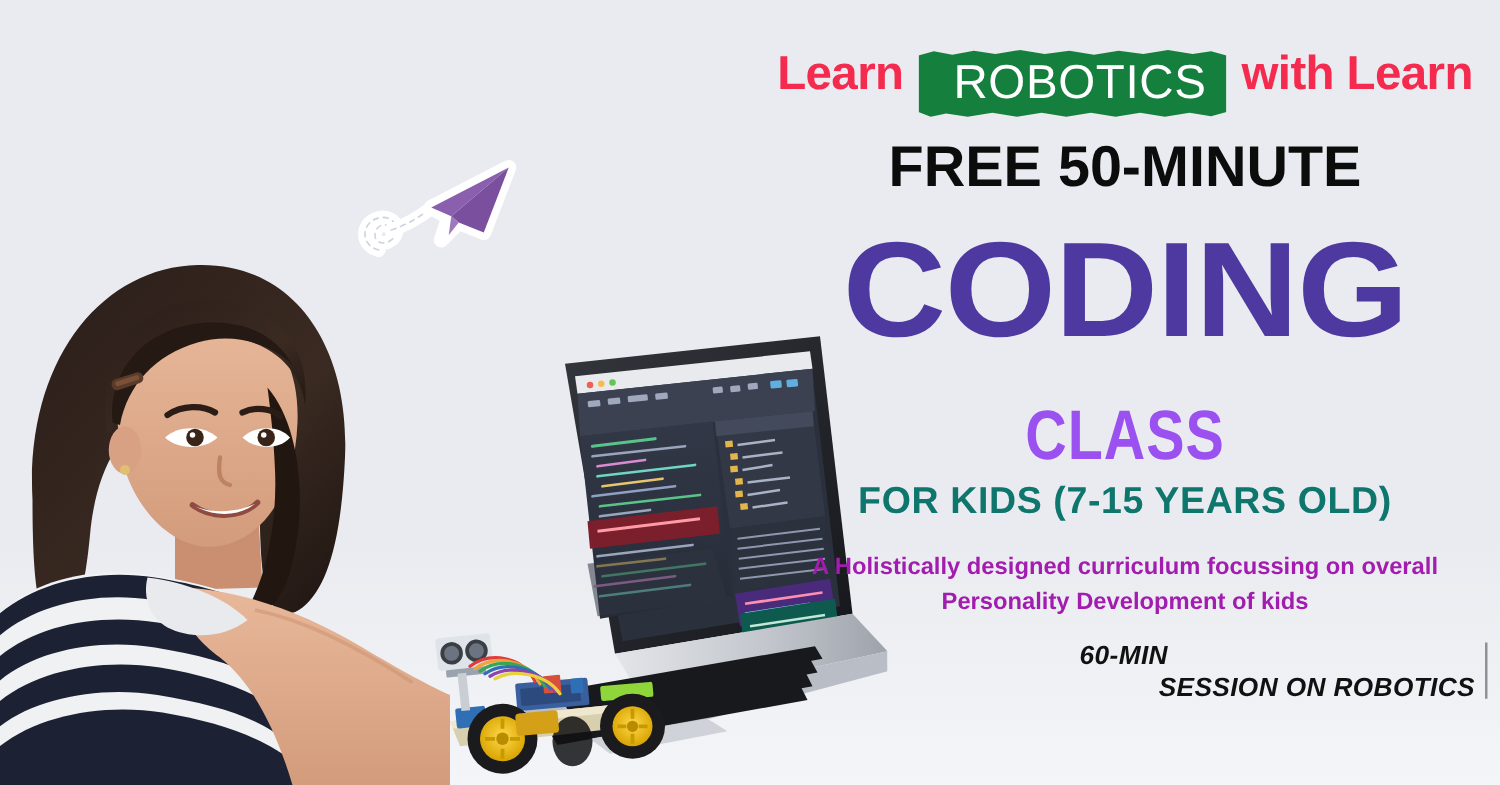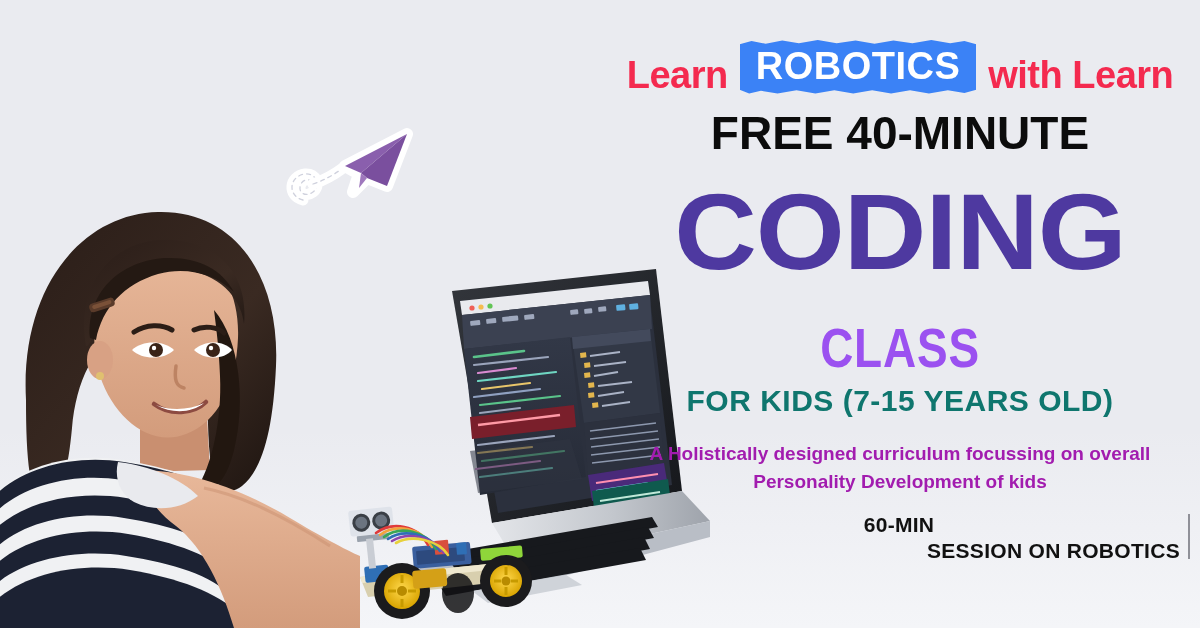--- a/index.html
+++ b/index.html
@@ -32,40 +32,40 @@
     width: 600px;
     height: 628px;
     text-align: center;
   }
 
   .headline-row {
     position: absolute;
     top: 40px;
     left: 0; right: 0;
     display: flex;
-    align-items: flex-end;
+    align-items: flex-start;
     justify-content: center;
     gap: 12px;
     white-space: nowrap;
   }
   .headline-word {
     font-size: 38px;
     font-weight: bold;
     color: #f42a4f;
     letter-spacing: -0.5px;
     line-height: 1;
   }
   .robotics-badge {
     position: relative;
     display: inline-block;
-    padding: 7px 16px 9px 16px;
-    background: #3b82f6;
+    padding: 7px 16px 9px 28px;
+    background: #15803d;
     color: #ffffff;
     font-size: 38px;
-    font-weight: bold;
+    font-weight: normal;
     letter-spacing: 0.5px;
     line-height: 1;
     clip-path: polygon(
       0% 8%, 5% 2%, 11% 7%, 18% 1%, 25% 6%, 33% 0%, 41% 6%, 49% 1%,
       57% 7%, 65% 1%, 73% 6%, 81% 0%, 89% 6%, 95% 2%, 100% 8%,
       100% 92%, 95% 98%, 88% 93%, 80% 99%, 72% 93%, 64% 99%, 56% 93%,
       48% 99%, 40% 93%, 32% 99%, 24% 93%, 16% 99%, 9% 94%, 4% 99%, 0% 92%
     );
   }
 
@@ -130,20 +130,21 @@
     top: 512px;
     left: 10px;
     right: 10px;
     display: flex;
     align-items: stretch;
     justify-content: center;
   }
   .feature {
     flex: 1 1 0;
     padding: 0 8px;
+    font-style: italic;
   }
   .feature-top {
     font-size: 21px;
     font-weight: bold;
     color: #111111;
     letter-spacing: 0.3px;
     line-height: 1.25;
   }
   .feature-bottom {
     font-size: 21px;
@@ -491,21 +492,21 @@
   </div>
 
   <div class="copy">
 
     <div class="headline-row">
       <span class="headline-word">Learn</span>
       <span class="robotics-badge">ROBOTICS</span>
       <span class="headline-word">with Learn</span>
     </div>
 
-    <div class="free-line">FREE 40-MINUTE</div>
+    <div class="free-line">FREE 50-MINUTE</div>
 
     <div class="coding-line">CODING</div>
 
     <div class="class-line">CLASS</div>
 
     <div class="forkids-line">FOR KIDS (7-15 YEARS OLD)</div>
 
     <div class="tagline">A Holistically designed curriculum focussing on overall  Personality Development of kids</div>
 
     <div class="features">

